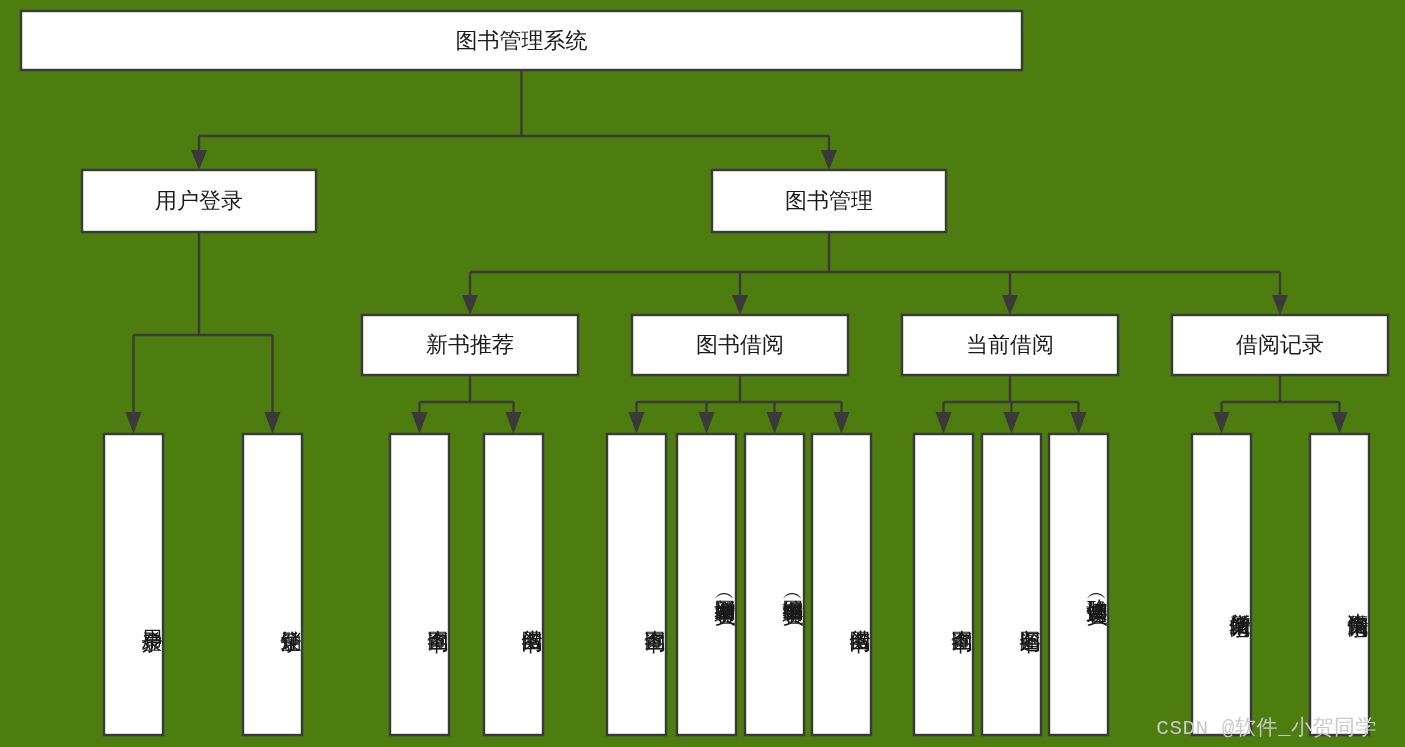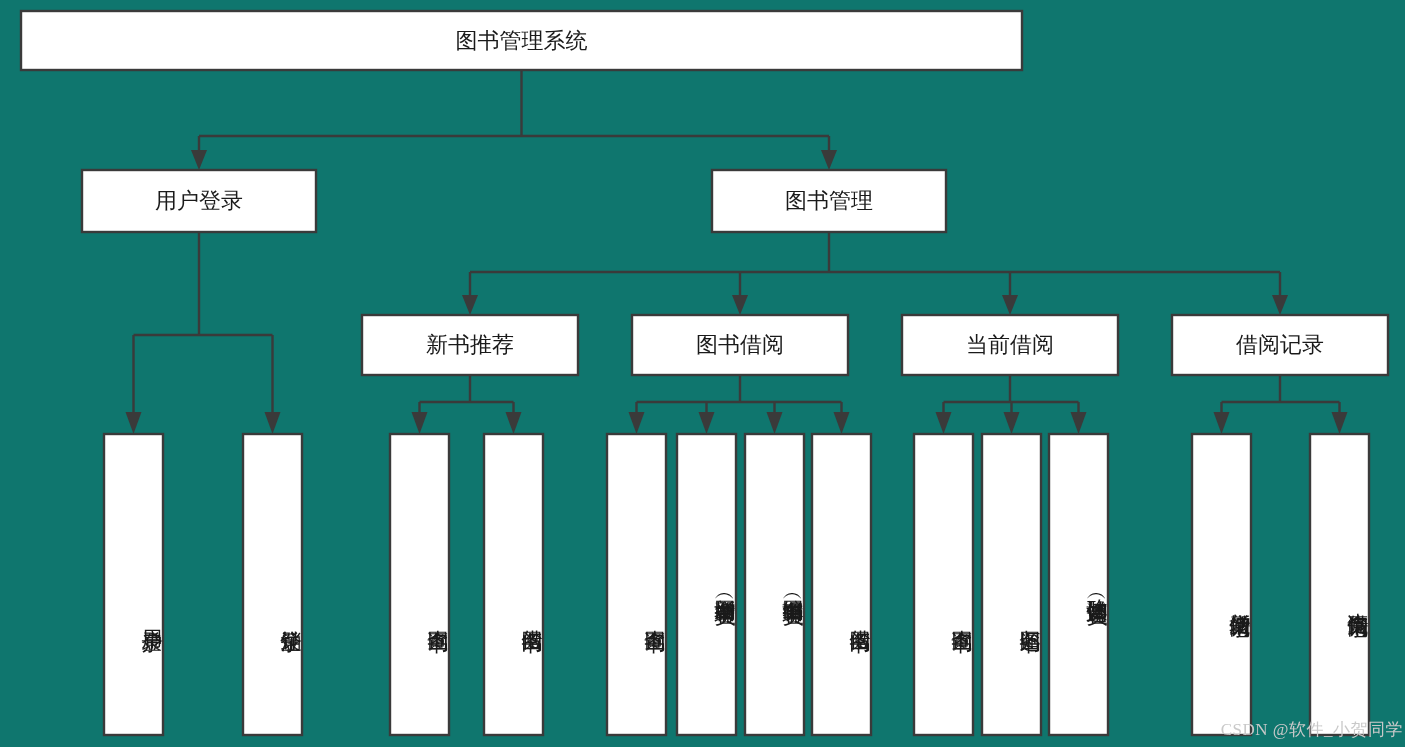--- a/index.html
+++ b/index.html
@@ -10,21 +10,21 @@
   body {
     width: 1405px;
     height: 747px;
     font-family: "Liberation Sans", "DejaVu Sans", sans-serif;
     overflow: hidden;
   }
   #diagram-root {
     position: relative;
     width: 1405px;
     height: 747px;
-    background: #0f766e;
+    background: #4d7c0f;
   }
   svg#flow-svg {
     position: absolute;
     left: 0;
     top: 0;
     width: 1405px;
     height: 747px;
     display: block;
   }
   .node-box {
@@ -60,24 +60,24 @@
     letter-spacing: 1px;
     display: flex;
     align-items: flex-start;
     justify-content: center;
     box-sizing: border-box;
     pointer-events: none;
     white-space: normal;
   }
   .watermark {
     position: absolute;
-    right: 2px;
+    right: 28px;
     bottom: 6px;
-    font-family: Liberation Serif, serif;
-    font-size: 17px;
+    font-family: Liberation Mono, monospace;
+    font-size: 21px;
     color: #c9c9c9;
     letter-spacing: 0.5px;
     white-space: nowrap;
   }
 </style>
 </head>
 <body>
 
 <div id="diagram-root">
 

